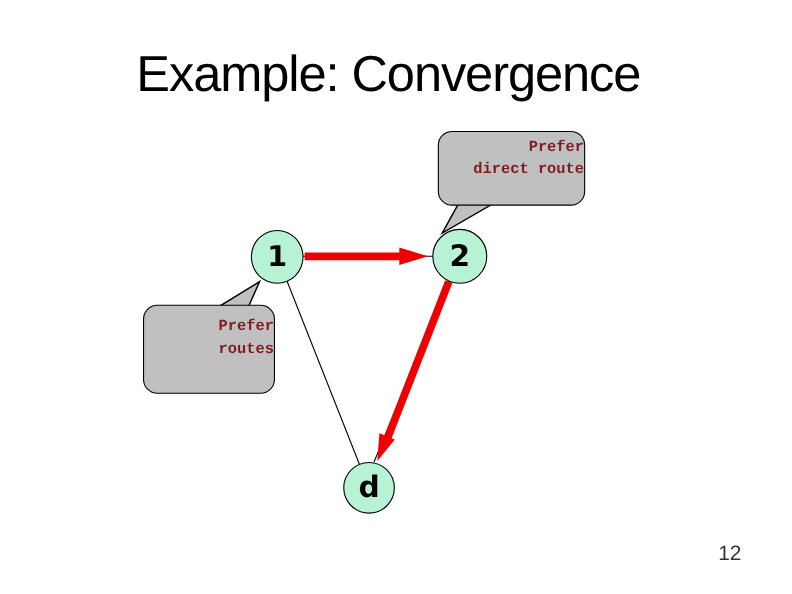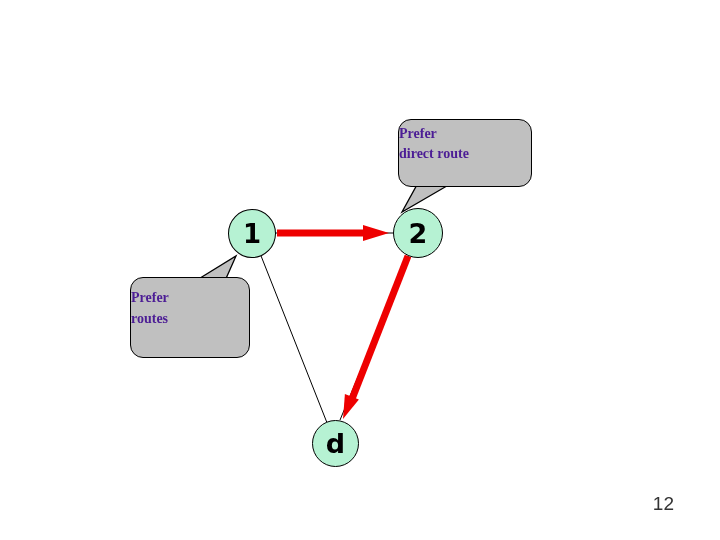--- a/index.html
+++ b/index.html
@@ -68,26 +68,26 @@
   }
   .node-1 { left: 228px; top: 209px; width: 48px; height: 49px; font-size: 26px; }
   .node-2 { left: 393px; top: 208px; width: 50px; height: 50px; font-size: 27px; }
   .node-d { left: 312px; top: 420px; width: 47px; height: 47px; font-size: 27px; }
   .callout {
     position: absolute;
     box-sizing: border-box;
     background: var(--callout-fill, #c0c0c0);
     border: 1.4px solid var(--callout-border, #000000);
     border-radius: 13px;
-    text-align: left;
+    text-align: right;
     font-weight: 700;
     font-size: 14px;
     line-height: 20px;
-    color: #4c1d95;
-    font-family: Liberation Serif, serif;
+    color: #7f1d1d;
+    font-family: Liberation Mono, monospace;
   }
   .callout-1 {
     left: 398px; top: 119px;
     width: 134px; height: 68px;
     padding-top: 4px;
   }
   .callout-2 {
     left: 130px; top: 277px;
     width: 120px; height: 81px;
     padding-top: 9px;
@@ -100,20 +100,21 @@
     font-family: "Liberation Sans", sans-serif;
     font-size: 19px;
     color: #333333;
   }
 </style>
 </head>
 <body>
 
 <div class="slide">
 
+  <h1 class="slide-title">Example: Convergence</h1>
 
   <svg class="edges-svg" viewBox="0 0 720 540">
 
     <line class="edge-thin" x1="252" y1="233" x2="418" y2="233"></line>
     <line class="edge-thin" x1="252" y1="233" x2="335" y2="443"></line>
     <line class="edge-thin" x1="418" y1="233" x2="340" y2="420"></line>
 
     <line class="red-shaft" x1="277" y1="233" x2="364" y2="233"></line>
     <polygon class="red-head" points="363,225 363,241 389,233"></polygon>
 

